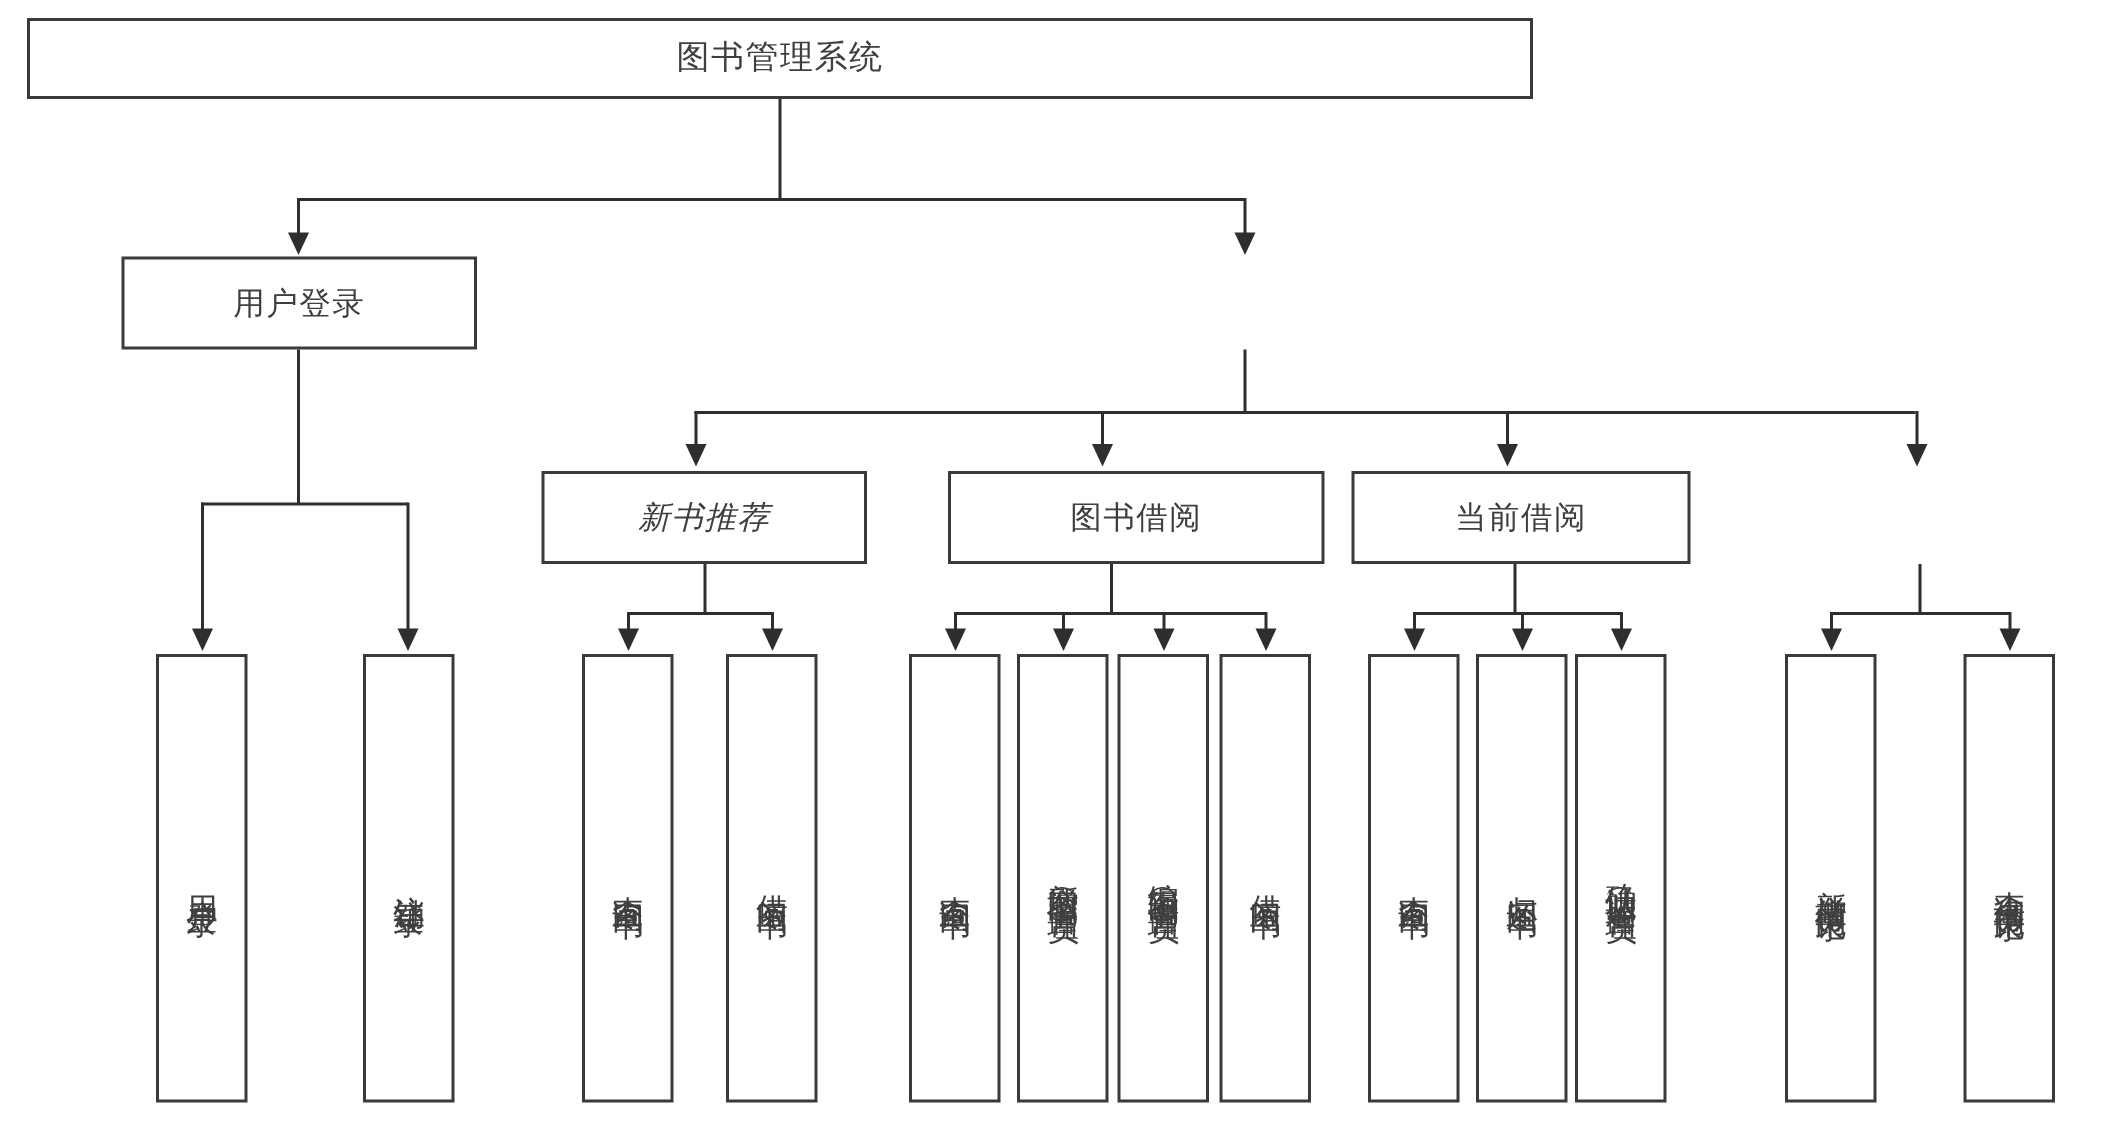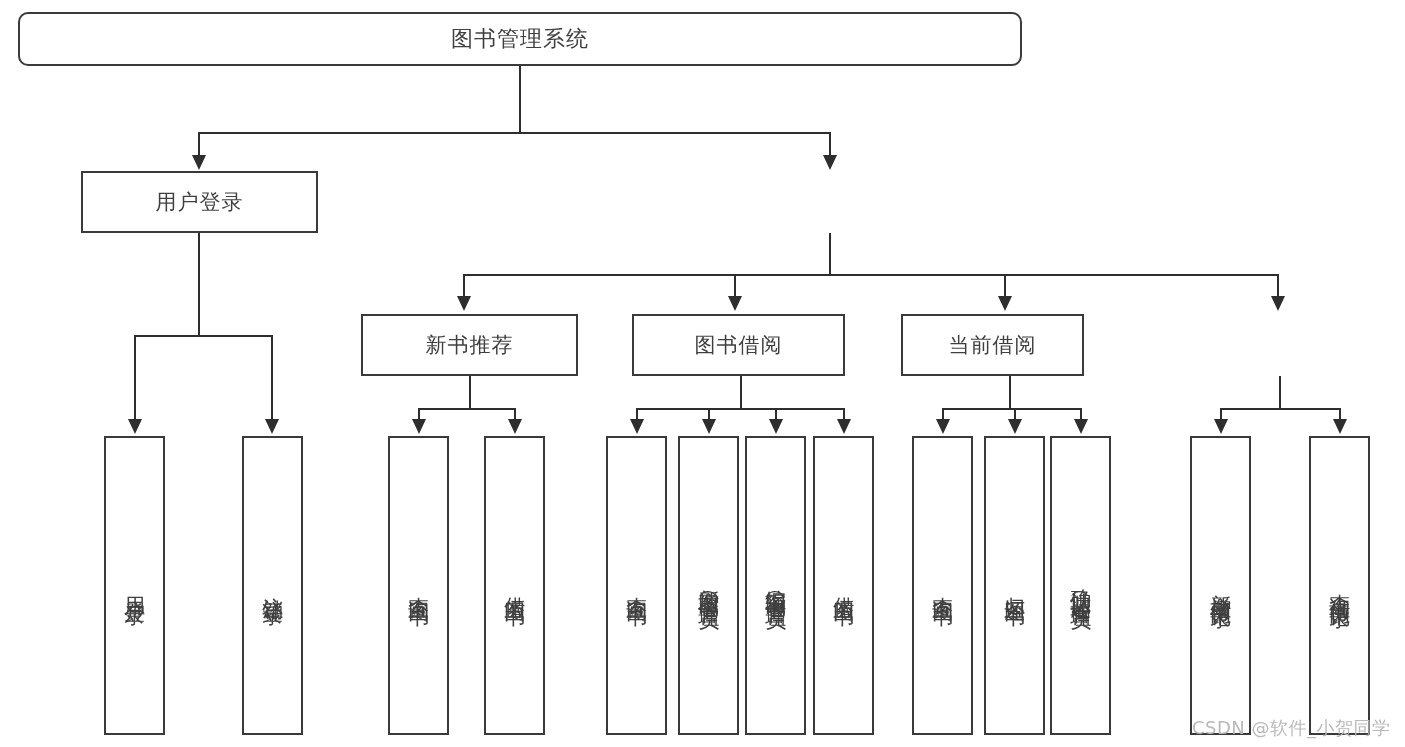--- a/index.html
+++ b/index.html
@@ -30,21 +30,21 @@
     justify-content: center;
     color: #3f3f3f;
     letter-spacing: 1px;
   }
   .node.root,
   .node.lvl2,
   .node.lvl3 {
     font-size: 21px;
     line-height: 1;
   }
-  .node.root { font-size: 22px; border-radius: 10px; }
+  .node.root { font-size: 22px; }
 
   
   .leaf {
     position: absolute;
     box-sizing: border-box;
     background: #ffffff;
     border: 2px solid #3a3a3a;
     display: flex;
     align-items: center;
     justify-content: center;
@@ -93,27 +93,27 @@
 <div id="canvas">
 
   <div class="node root" style="left:18px; top:12px; width:1004px; height:54px;">
     <span>图书管理系统</span>
   </div>
 
   <div class="node lvl2" style="left:81px; top:171px; width:237px; height:62px;">
     <span>用户登录</span>
   </div>
 
-  <div class="node lvl3" style="left:361px; top:314px; width:217px; height:62px;">
+  <div class="node lvl3" style="left:361px; top:314px; width:217px; height:62px;font-style:italic;">
     <span>新书推荐</span>
   </div>
-  <div class="node lvl3" style="left:632px; top:314px; width:213px; height:62px;">
+  <div class="node lvl3" style="left:632px; top:314px; width:251px; height:62px;">
     <span>图书借阅</span>
   </div>
-  <div class="node lvl3" style="left:901px; top:314px; width:183px; height:62px;">
+  <div class="node lvl3" style="left:901px; top:314px; width:226px; height:62px;">
     <span>当前借阅</span>
   </div>
 
   <div class="leaf" style="left:104px; top:436px; width:61px; height:299px;">
     <span class="vtext">用户登录</span>
   </div>
   <div class="leaf" style="left:242px; top:436px; width:61px; height:299px;">
     <span class="vtext">注销登录</span>
   </div>
 
@@ -208,15 +208,14 @@
   <div class="vline" style="left:1080px; top:408px; height:13px;"></div>
   <div class="arrow" style="left:1074px; top:419px;"></div>
 
   <div class="vline" style="left:1279px; top:376px; height:33px;"></div>
   <div class="hline" style="left:1220px; top:408px; width:120px;"></div>
   <div class="vline" style="left:1220px; top:408px; height:13px;"></div>
   <div class="arrow" style="left:1214px; top:419px;"></div>
   <div class="vline" style="left:1339px; top:408px; height:13px;"></div>
   <div class="arrow" style="left:1333px; top:419px;"></div>
 
-  <div id="watermark" style="left:1192px; top:716px;">CSDN @软件_小贺同学</div>
 
 </div>
 
 </body></html>

